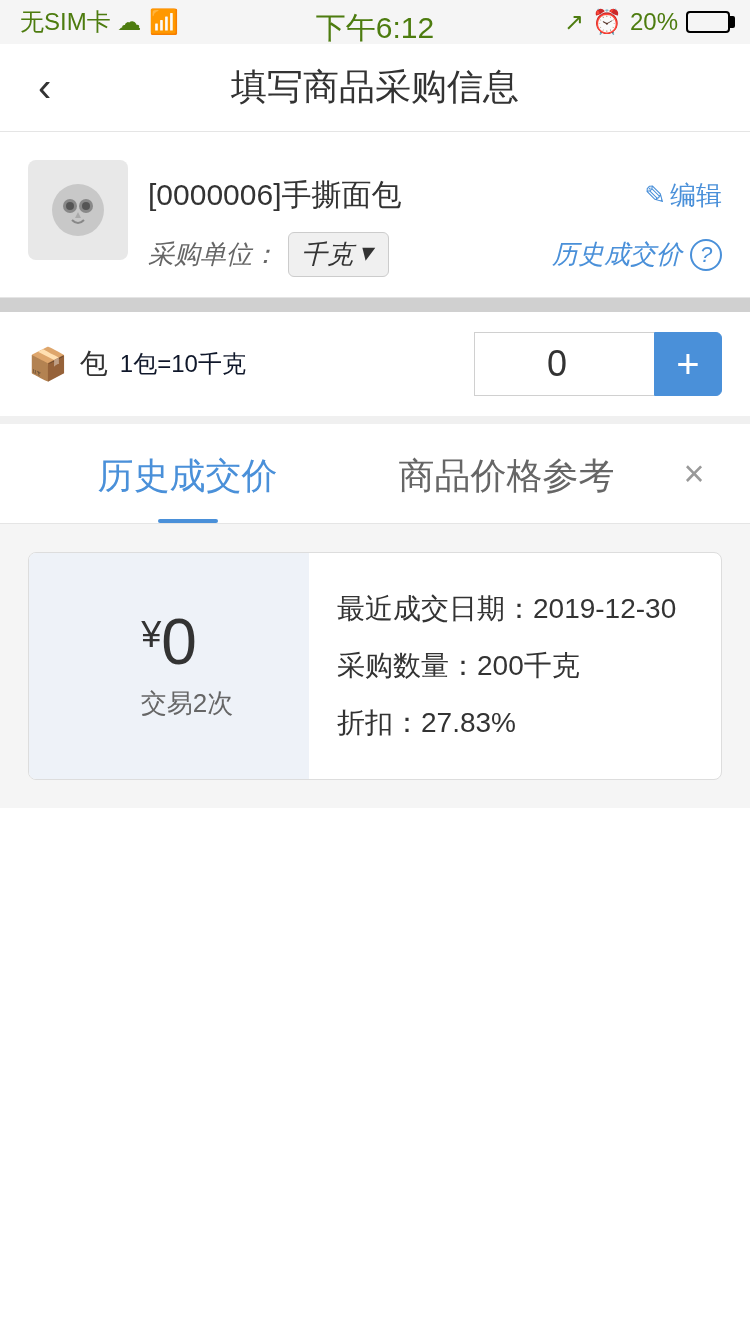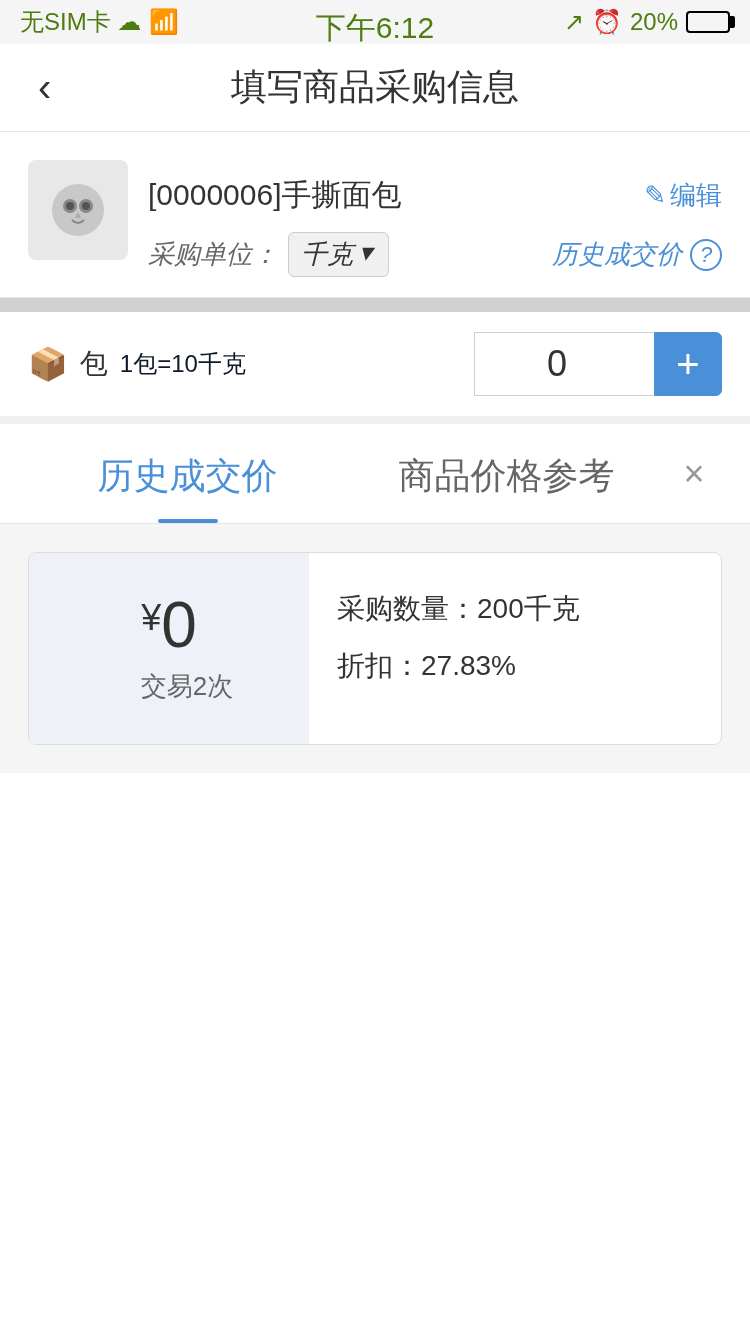--- a/index.html
+++ b/index.html
@@ -458,20 +458,23 @@
 <div class="history-content">
   <div class="history-card">
     <div class="card-left">
       <div>
         <span class="price-symbol">¥</span><span class="price-big">0</span>
       </div>
       <div class="trade-count">交易2次</div>
     </div>
     <div class="card-right">
       <div class="card-right-row">
+        <span class="label">最近成交日期：</span><span class="value">2019-12-30</span>
+      </div>
+      <div class="card-right-row">
         <span class="label">采购数量：</span><span class="value">200千克</span>
       </div>
       <div class="card-right-row">
         <span class="label">折扣：</span><span class="value">27.83%</span>
       </div>
     </div>
   </div>
 </div>
 
 <div class="page-rest"></div>

